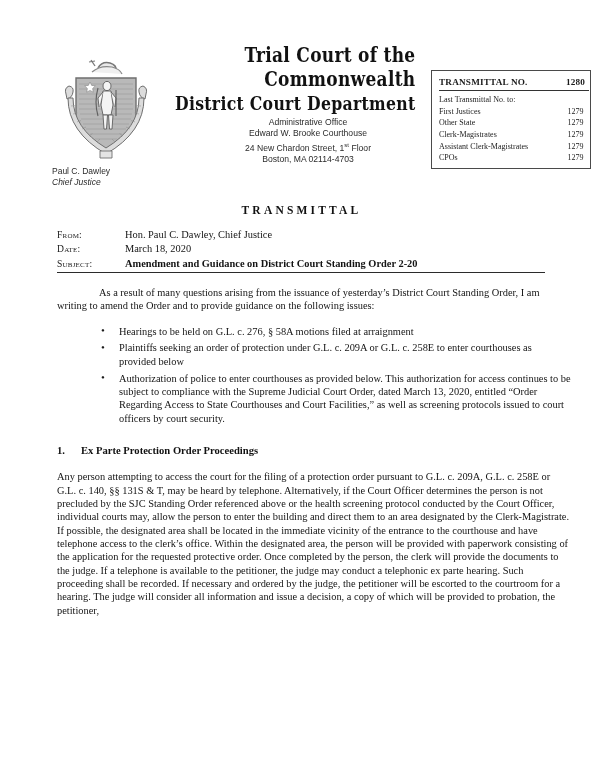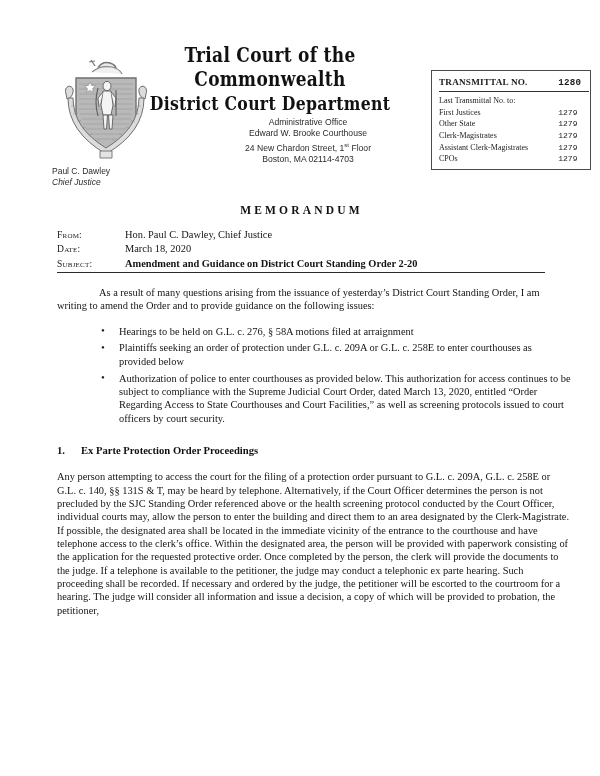--- a/index.html
+++ b/index.html
@@ -51,21 +51,21 @@
   }
   .seal-caption .role {
     font-style: italic;
   }
 
   .title-block {
     position: absolute;
     left: 120px;
     top: 44px;
     width: 300px;
-    text-align: center;
+    text-align: right;
   }
   .court-title {
     font-family: "DejaVu Serif", "Liberation Serif", serif;
     font-weight: 700;
     font-size: 19.5px;
     line-height: 24px;
     letter-spacing: 0.3px;
     color: #111;
     font-stretch: condensed;
     transform: scaleX(0.97);
@@ -106,24 +106,23 @@
     width: 100%;
     border-collapse: collapse;
     font-size: 8px;
     color: #1b1b1b;
   }
   .transmittal td {
     padding: 1.3px 0;
     vertical-align: baseline;
   }
   .transmittal td.num {
-    text-align: left;
+    text-align: center;
     white-space: nowrap;
     padding-left: 4px;
-    font-family: Liberation Mono, monospace;
   }
   .transmittal tr.head td {
     font-size: 9.2px;
     font-weight: 700;
     letter-spacing: 0.2px;
     padding-bottom: 3px;
   }
   .transmittal tr.head {
     border-bottom: 1.2px solid #333;
   }
@@ -340,21 +339,21 @@
           </tr>
           <tr>
             <td>CPOs</td>
             <td class="num">1279</td>
           </tr>
         </tbody>
       </table>
     </div>
   </div>
 
-  <div class="memo-title">MEMORANDUM</div>
+  <div class="memo-title">TRANSMITTAL</div>
 
   <div class="memo-fields">
     <div class="memo-row">
       <div class="memo-label">From:</div>
       <div class="memo-value">Hon. Paul C. Dawley, Chief Justice</div>
     </div>
     <div class="memo-row">
       <div class="memo-label">Date:</div>
       <div class="memo-value">March 18, 2020</div>
     </div>

